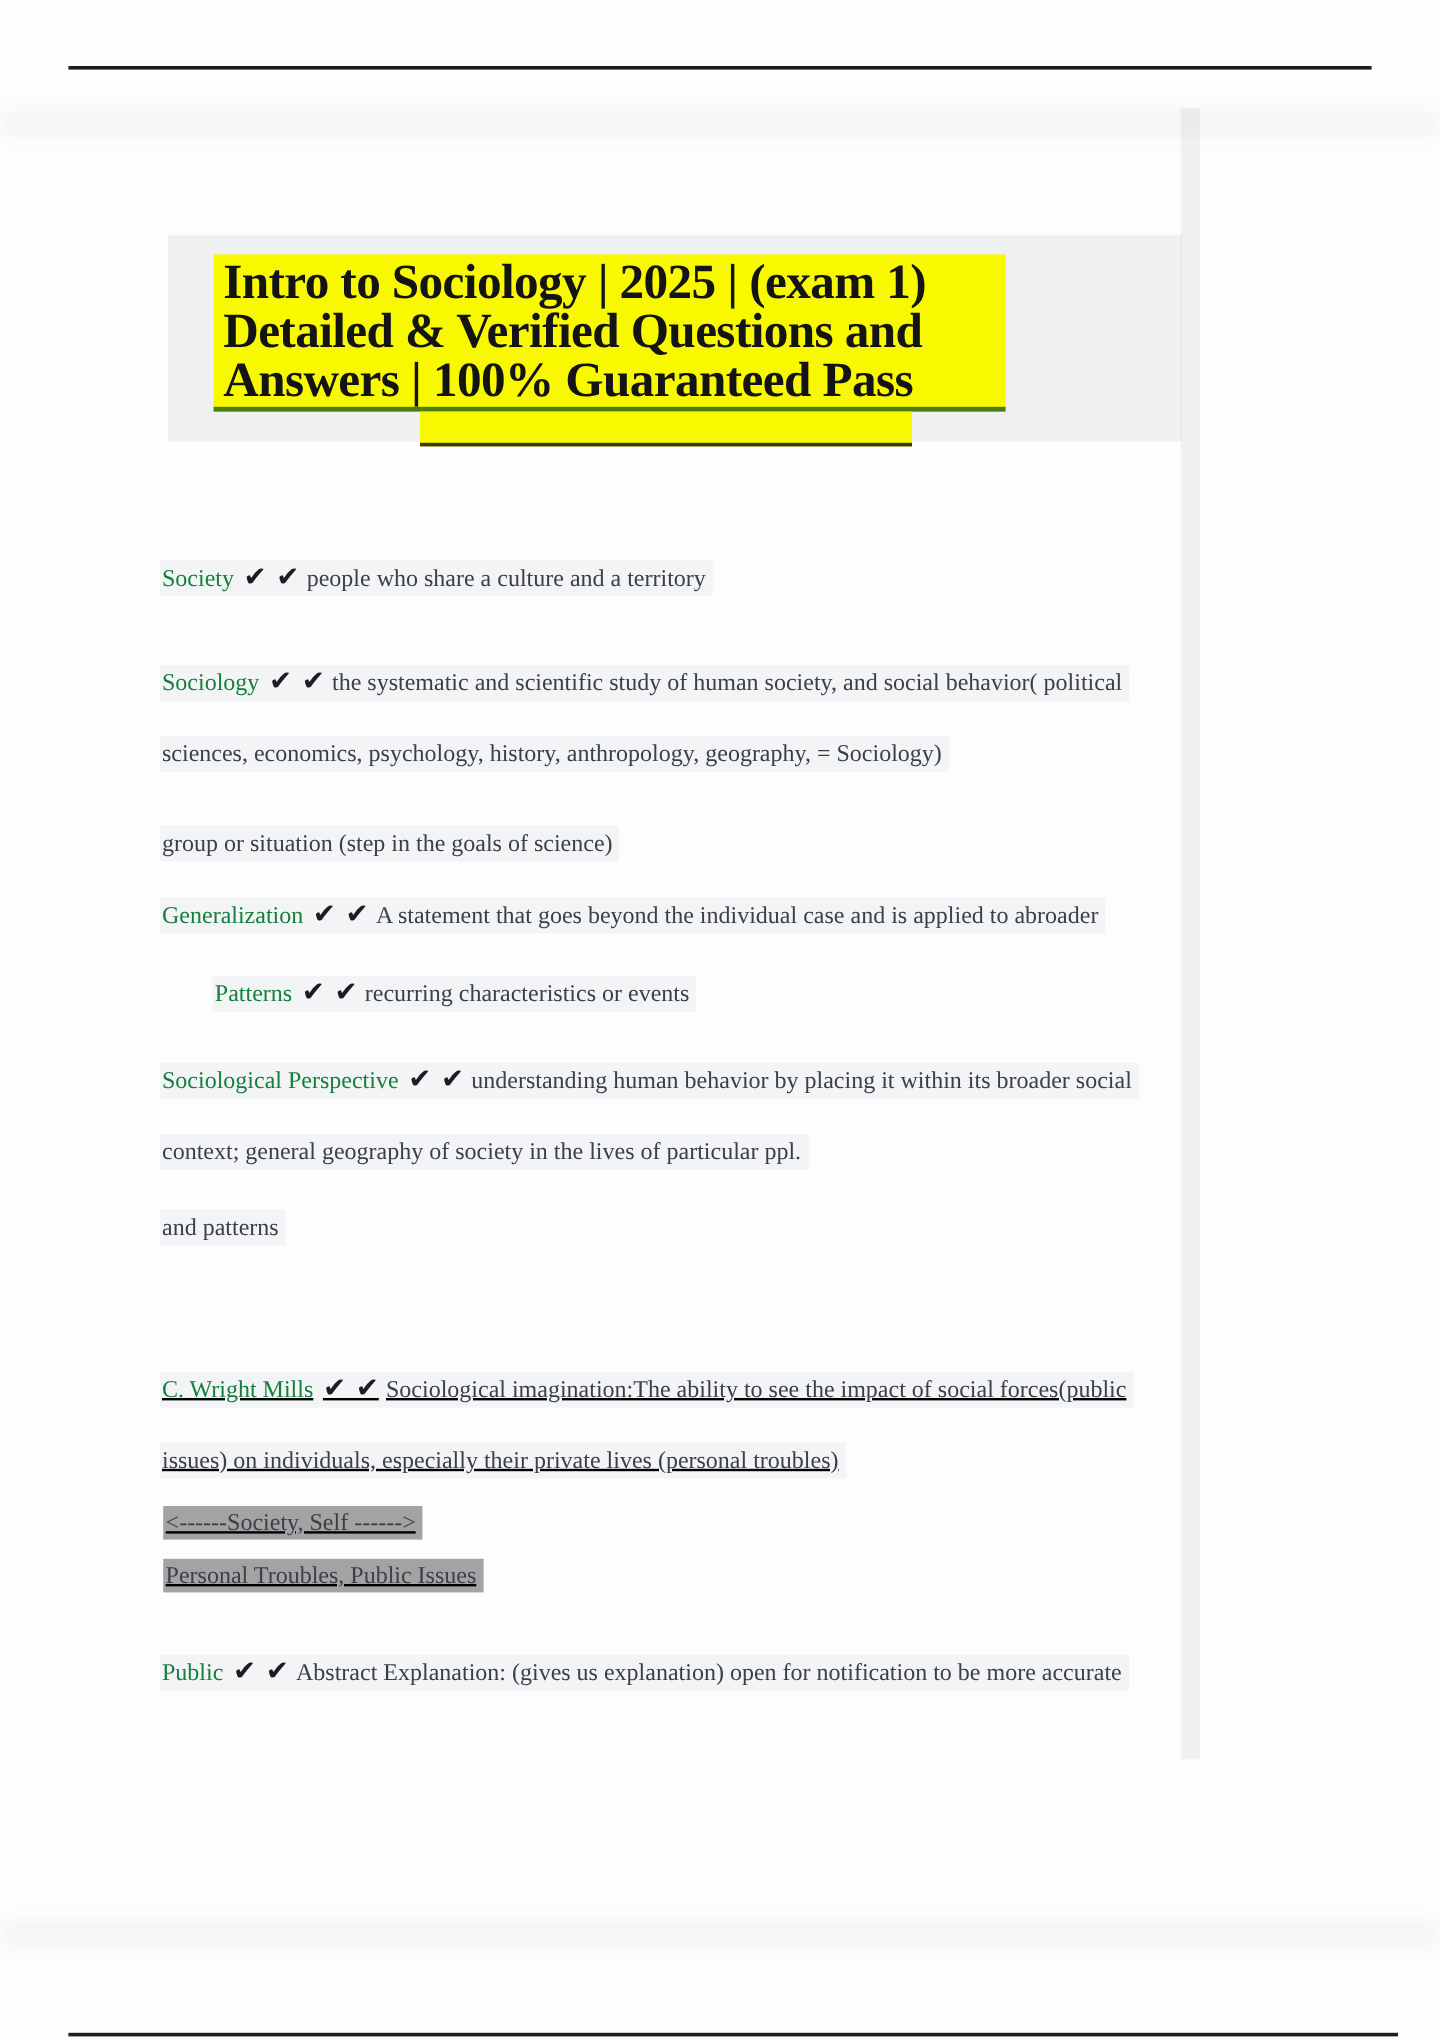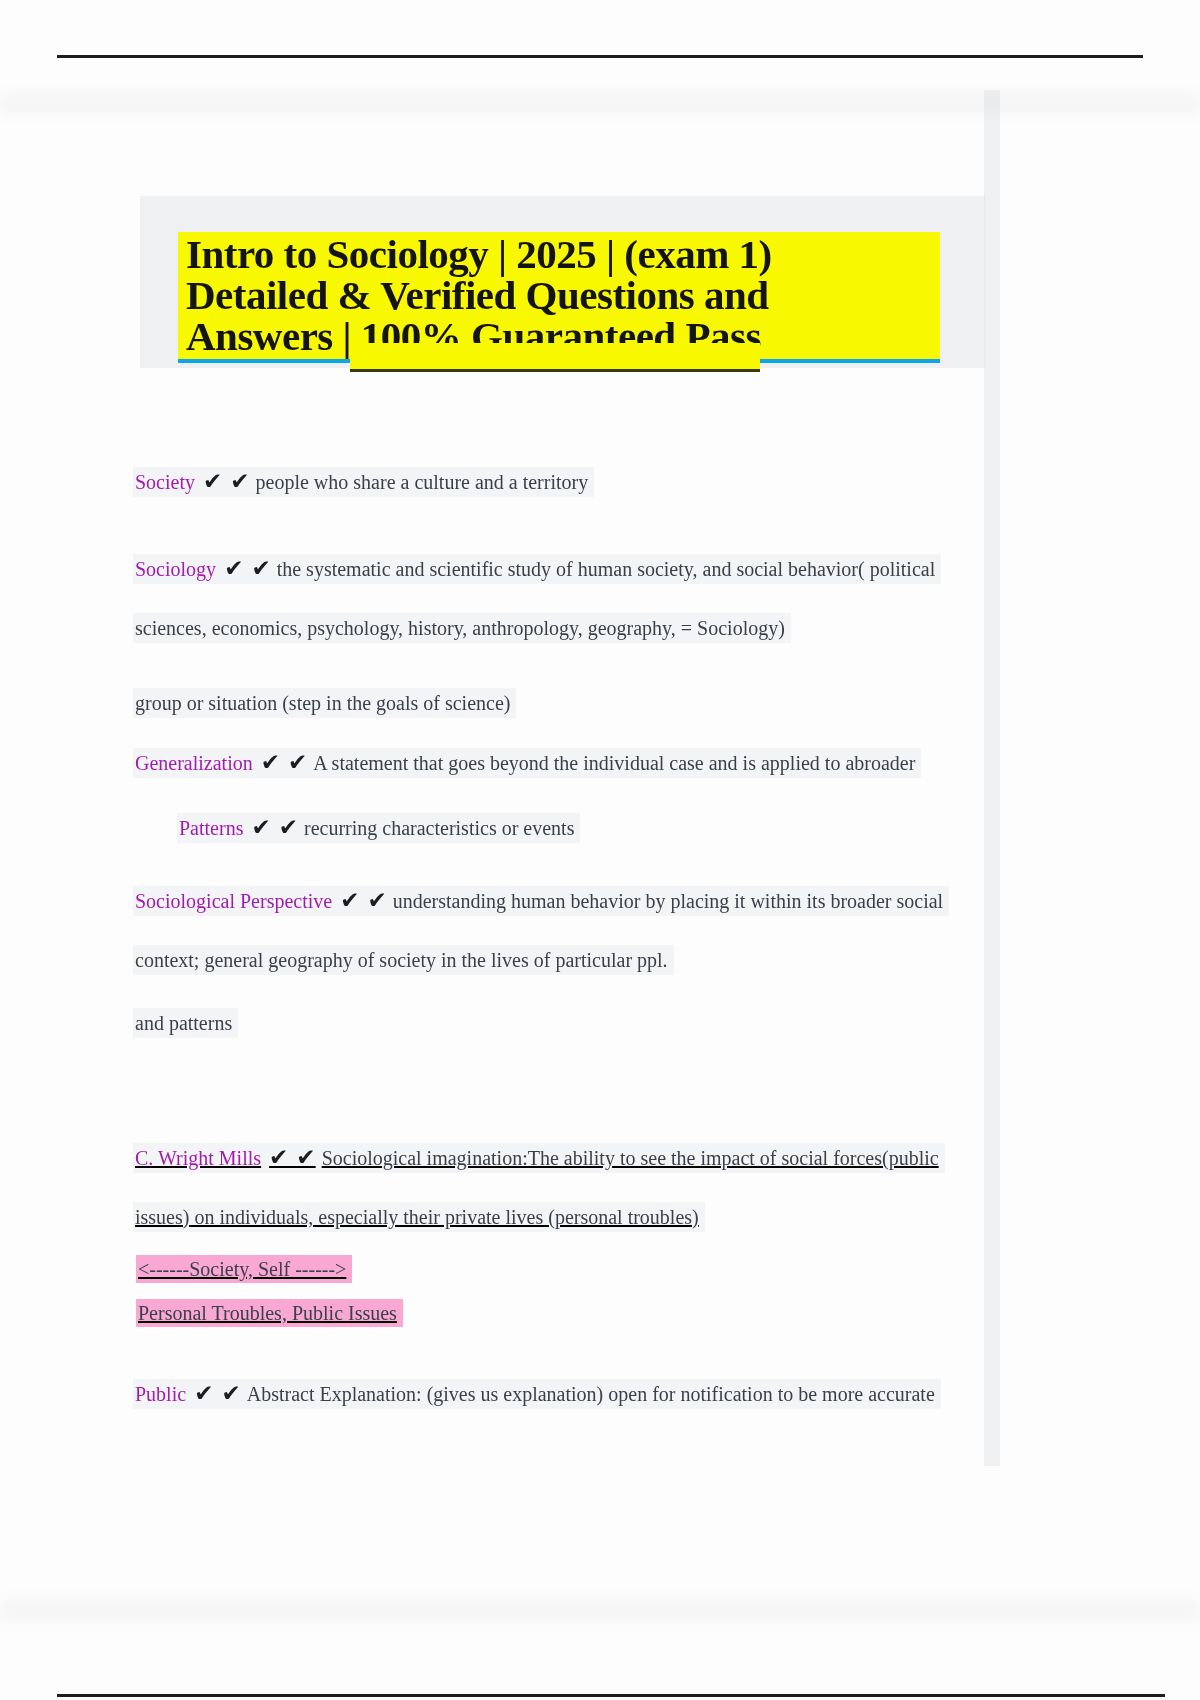--- a/index.html
+++ b/index.html
@@ -32,26 +32,25 @@
   }
   .scan-band{
     position:absolute;
     left:984px;top:90px;
     width:16px;height:1376px;
     background:rgba(200,205,210,0.25);
   }
   .title-block{
     position:absolute;
     left:178px;top:212px;
-    width:762px;
+    width:660px;
     background:#f8f800;
-    border-bottom:4px solid #0ea5e9;
+    border-bottom:4px solid #4d7c0f;
     padding:2px 0 2px 8px;
     box-sizing:border-box;
-    margin-top:20px;
   }
   .title-line{
     font-size:41px;
     font-weight:bold;
     line-height:41px;
     letter-spacing:-0.5px;
     color:#141414;
     white-space:nowrap;
   }
   .title-bar-empty{
@@ -70,37 +69,37 @@
   .qa-line{
     font-size:20px;
     line-height:59px;
     color:#3b3f4a;
     white-space:nowrap;
   }
   .qa-line .hl{
     background:#f3f4f6;
     padding:4px 6px 4px 2px;
   }
-  .qa-term{color:#a21caf;}
+  .qa-term{color:#15803d;}
   .qa-checks{
     font-family:"DejaVu Sans", sans-serif;
     font-weight:bold;
     font-size:23px;
     color:#1b1d22;
     margin:0 6px 0 8px;
   }
   .qa-extra{
     font-size:20px;
     line-height:44px;
     color:#3b3f4a;
     white-space:nowrap;
     padding-left:3px;
   }
   .qa-extra .hl{
-    background:#f9a8d4;
+    background:#a3a3a3;
     padding:3px 6px 3px 2px;
     text-align:center;
   }
 </style>
 </head>
 <body>
 
 <div class="page">
 
   <div class="rule top"></div>

